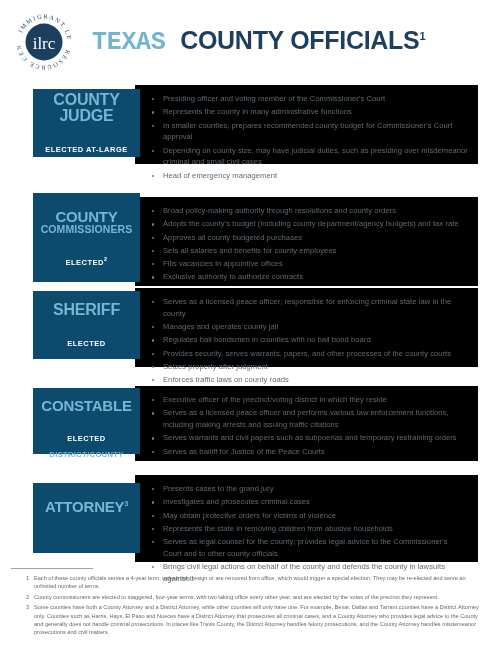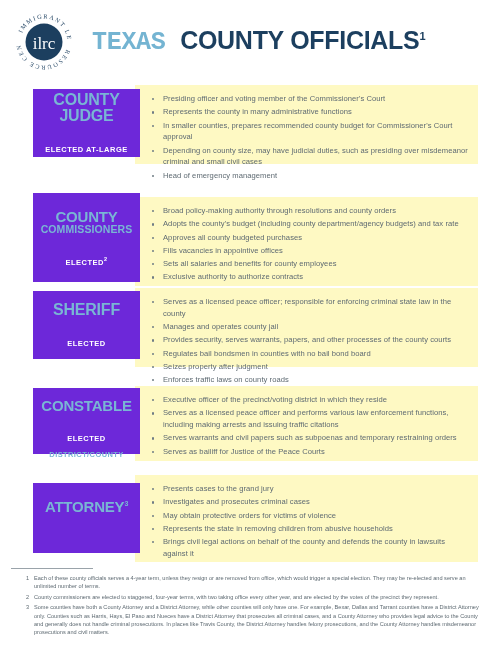--- a/index.html
+++ b/index.html
@@ -59,27 +59,27 @@
   .section {
     position: absolute;
     left: 0;
     width: 500px;
   }
   .panel {
     position: absolute;
     left: 135px;
     width: 343px;
     top: 0;
-    background: #fef9c3;
+    background: #000000;
   }
   .badge {
     position: absolute;
     left: 33px;
     width: 107px;
-    background: #6d28d9;
+    background: #0c4a6e;
     display: flex;
     flex-direction: column;
     align-items: center;
     justify-content: center;
     text-align: center;
     box-sizing: border-box;
     padding: 2px 3px;
   }
   .badge-pre {
     color: #79B6D4;
@@ -220,40 +220,40 @@
     <div class="badge-sub">ELECTED AT-LARGE</div>
   </div>
 </div>
 
 <div class="section" style="top:183px;height:90px;">
   <div class="panel" style="top:0;height:89px;margin-top:14px;">
     <ul class="bullets">
       <li>Broad policy-making authority through resolutions and county orders</li>
       <li>Adopts the county's budget (including county department/agency budgets) and tax rate</li>
       <li>Approves all county budgeted purchases</li>
+      <li>Sets all salaries and benefits for county employees</li>
       <li>Fills vacancies in appointive offices</li>
-      <li>Sets all salaries and benefits for county employees</li>
       <li>Exclusive authority to authorize contracts</li>
       <li>Provides and maintains all county buildings and facilities</li>
     </ul>
   </div>
   <div class="badge" style="top:10px;height:89px;">
     <div class="badge-main sz-md">COUNTY</div>
     <div class="badge-main sz-sm">COMMISSIONERS</div>
     <div class="badge-sub"><span>ELECTED</span><span class="badge-sup">2</span></div>
   </div>
 </div>
 
 <div class="section" style="top:288px;height:80px;">
   <div class="panel" style="top:0;height:79px;">
     <ul class="bullets">
       <li>Serves as a licensed peace officer; responsible for enforcing criminal state law in the county</li>
       <li>Manages and operates county jail</li>
+      <li>Regulates bail bondsmen in counties with no bail bond board</li>
       <li>Provides security, serves warrants, papers, and other processes of the county courts</li>
-      <li>Regulates bail bondsmen in counties with no bail bond board</li>
       <li>Seizes property after judgment</li>
       <li>Enforces traffic laws on county roads</li>
     </ul>
   </div>
   <div class="badge" style="top:3px;height:68px;">
     <div class="badge-main sz-lg">SHERIFF</div>
     <div class="badge-sub">ELECTED</div>
   </div>
 </div>
 
@@ -272,20 +272,21 @@
   </div>
 </div>
 
 <div class="section" style="top:475px;height:88px;">
   <div class="panel" style="top:0;height:87px;">
     <ul class="bullets">
       <li>Presents cases to the grand jury</li>
       <li>Investigates and prosecutes criminal cases</li>
       <li>May obtain protective orders for victims of violence</li>
       <li>Represents the state in removing children from abusive households</li>
+      <li>Serves as legal counsel for the county; provides legal advice to the Commissioner's Court and to other county officials</li>
       <li>Brings civil legal actions on behalf of the county and defends the county in lawsuits against it</li>
     </ul>
   </div>
   <div class="badge" style="top:8px;height:70px;gap:40px;">
     <div class="badge-pre">DISTRICT/COUNTY</div>
     <div class="badge-main sz-md"><span>ATTORNEY</span><span class="badge-sup">3</span></div>
     <div class="badge-sub">ELECTED</div>
   </div>
 </div>
 

